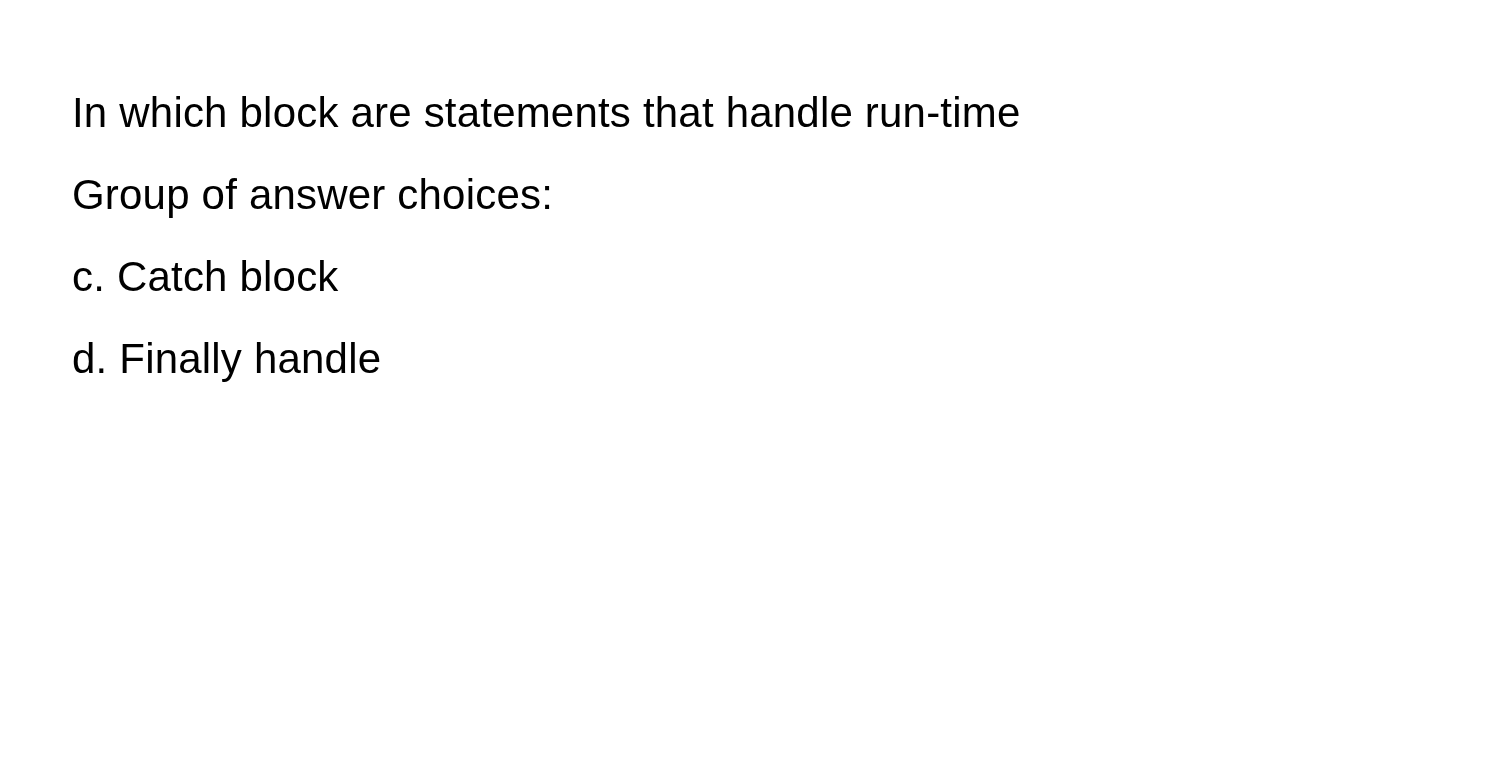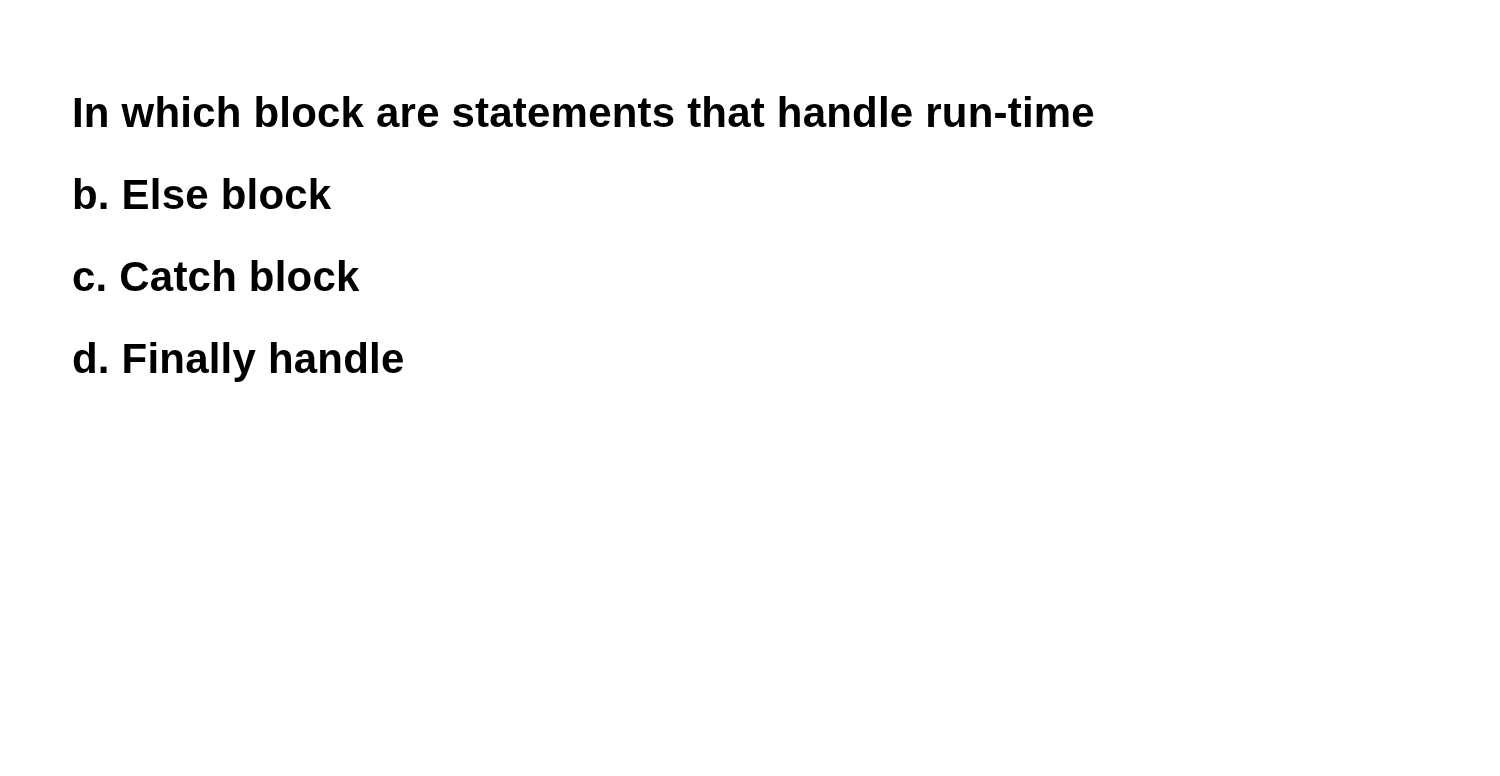--- a/index.html
+++ b/index.html
@@ -12,24 +12,24 @@
     color: #000000;
   }
   .container {
     padding: 72px 72px 0 72px;
     box-sizing: border-box;
   }
   .line {
     font-size: 42px;
     line-height: 1.95;
     letter-spacing: 0.2px;
-    font-weight: 700;
+    font-weight: 400;
   }
 </style>
 </head>
 <body>
 
 <div class="container">
   <div class="line">In which block are statements that handle run-time</div>
-  <div class="line">b. Else block</div>
+  <div class="line">Group of answer choices:</div>
   <div class="line">c. Catch block</div>
   <div class="line">d. Finally handle</div>
 </div>
 
 </body></html>

